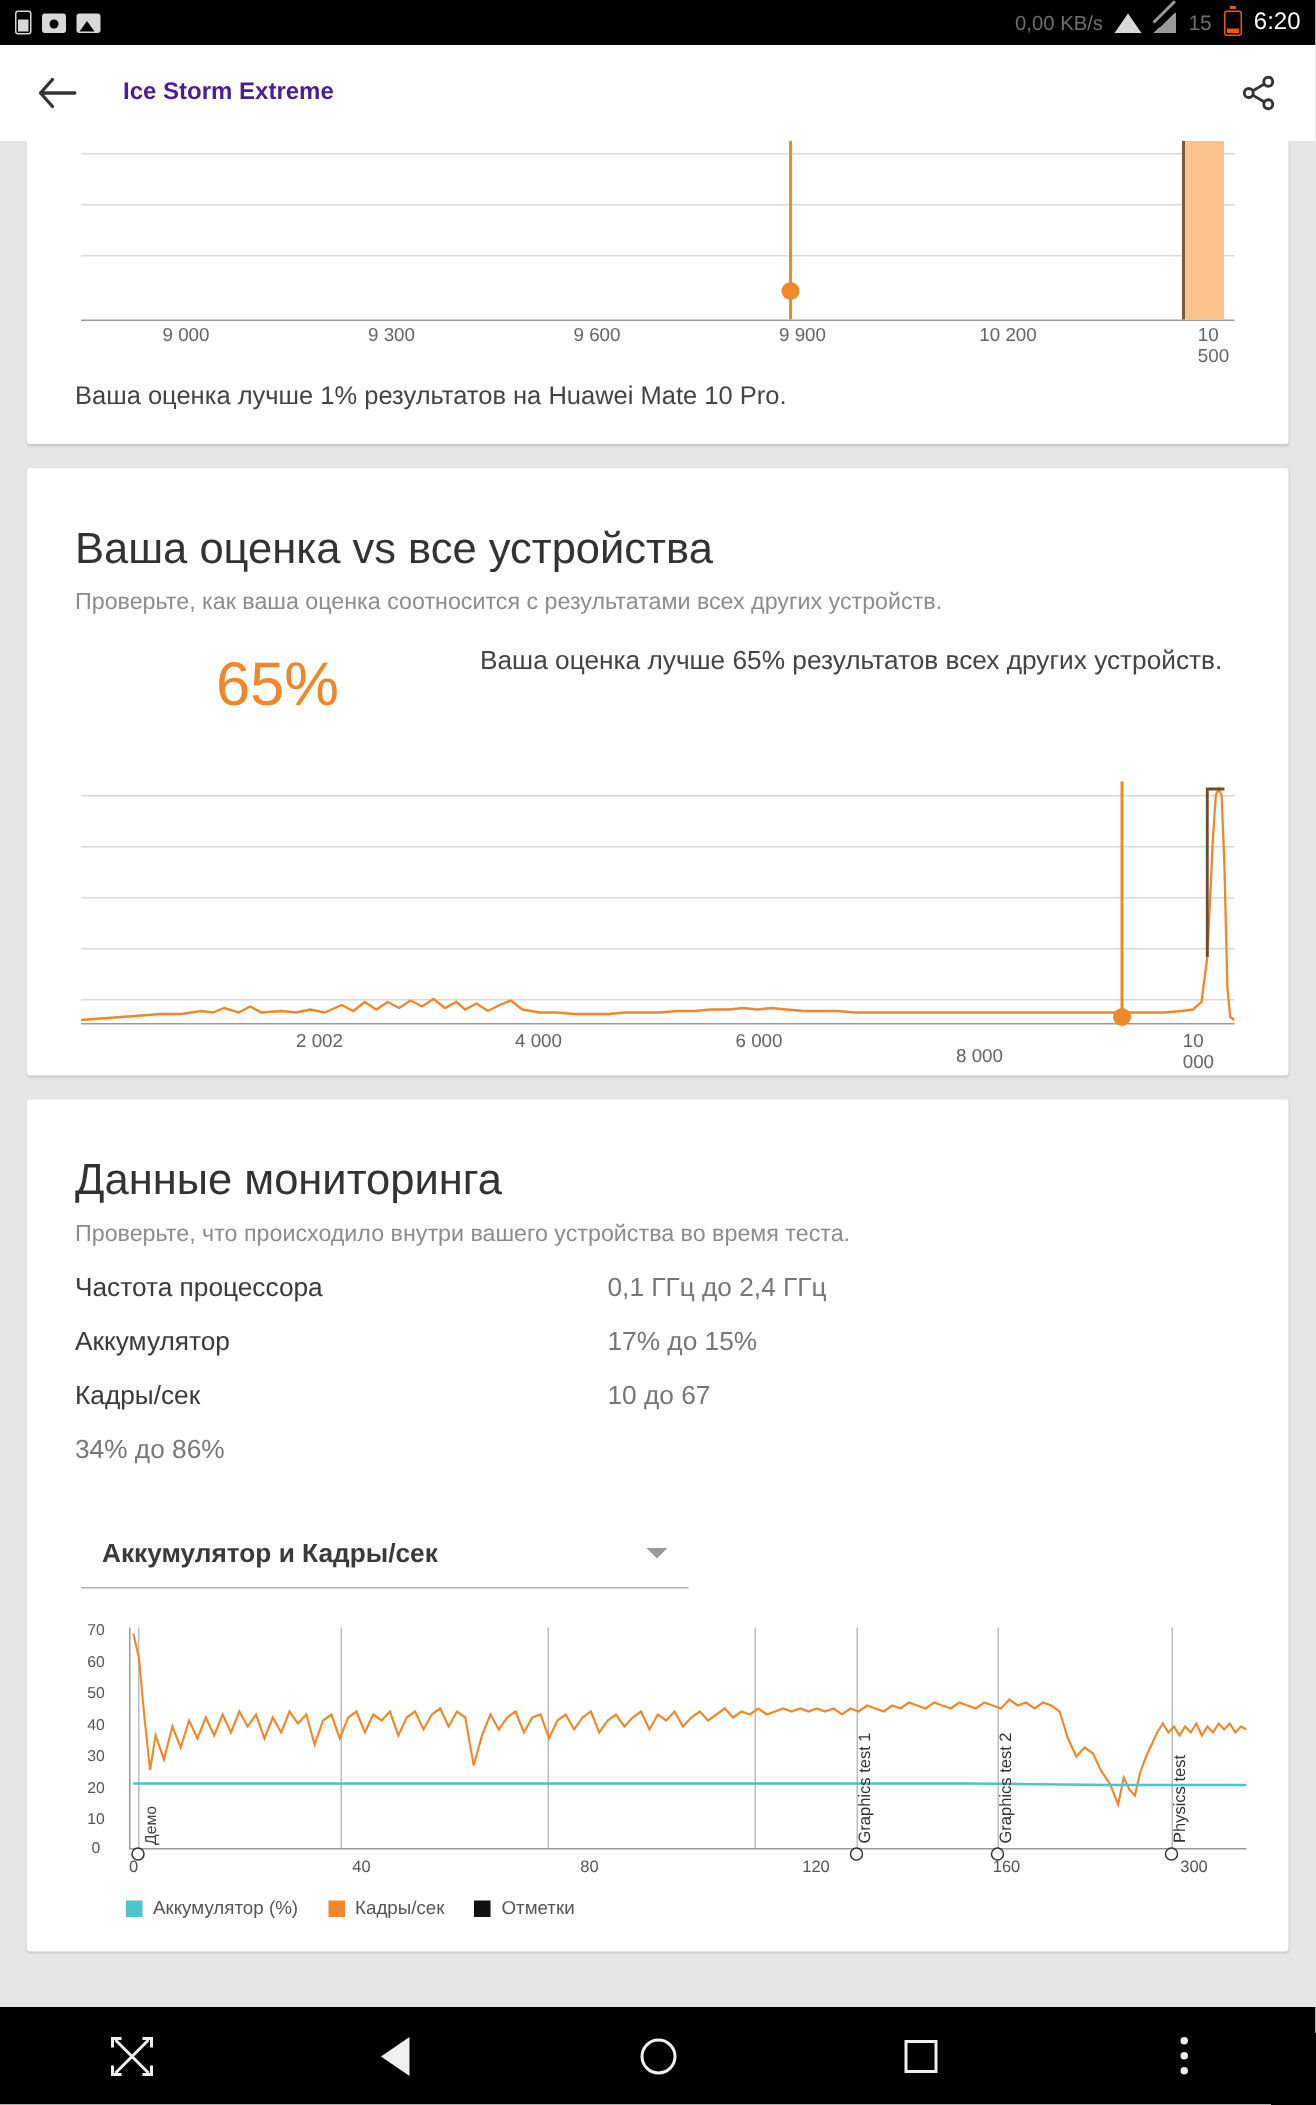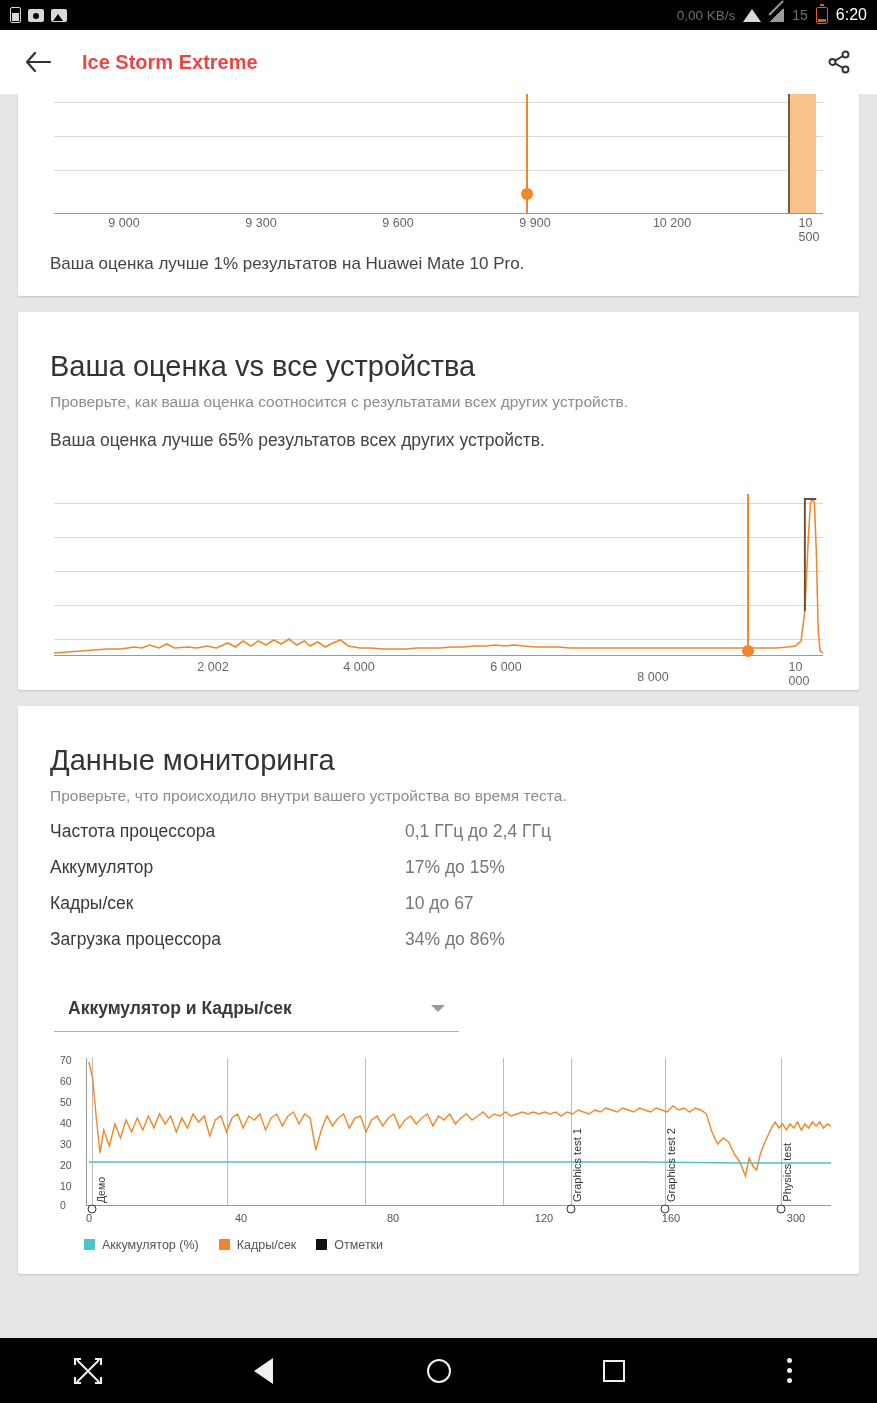--- a/index.html
+++ b/index.html
@@ -37,21 +37,21 @@
   .ic-batt::before{content:"";position:absolute;left:3px;top:-4px;width:4px;height:2.4px;background:#e05a1a;}
   .ic-batt::after{content:"";position:absolute;left:1px;right:1px;bottom:1px;height:3px;background:#e05a1a;}
   .sb-batt-num { color:#6e6e6e; }
   .sb-time { color:#fff; font-size: 16px; font-weight: 500; }
 
   
   .appbar {
     height: 64px; background:#fff; display:flex; align-items:center;
     padding: 0 22px; gap: 28px;
   }
-  .appbar-title { font-size: 20px; font-weight: bold; color:#ef4444; }
+  .appbar-title { font-size: 16px; font-weight: bold; color:#4c1d95; }
   .icon-btn { width:32px; height:32px; display:flex; align-items:center; justify-content:center; cursor:pointer; }
   .share-btn { margin-left:auto; }
 
   
   .scroll { position:absolute; top:94px; left:0; right:0; bottom:65px; overflow:hidden; }
   .card { background:#fff; margin: 0 18px 16px 18px; border-radius:2px; box-shadow: 0 1px 2px rgba(0,0,0,.16); }
   .card.first { margin-top:0; border-radius:0 0 2px 2px; }
   .card-pad { padding: 12px 32px; }
   .card-h1 { font-size: 29px; color:#333; font-weight: normal; margin: 26px 0 0 0; }
   .card-sub { font-size: 15.5px; color:#8c8c8c; margin-top: 10px; }
@@ -85,21 +85,21 @@
     border-bottom: 1px solid #b0b0b0; padding: 6px 0 12px 14px;
     display:flex; align-items:center; cursor:pointer;
   }
   .select-val { font-size: 17.5px; color:#3a3a3a;font-weight:bold; }
   .caret { margin-left:auto; margin-right: 14px; width:0;height:0;
     border-left:7px solid transparent;border-right:7px solid transparent;border-top:7px solid #9a9a9a; }
 
   
   .mchart { position:relative; margin: 26px 20px 0 30px; height: 170px; }
   .mc-plot { position:absolute; left:38px; right:8px; top:0; bottom:22px; border-left:1px solid #9a9a9a; border-bottom:1px solid #9a9a9a; }
-  .mc-ylab { position:absolute; left:12px; width:32px; text-align:left; font-size:10.5px; color:#555; transform:translateY(-50%); }
+  .mc-ylab { position:absolute; left:0; width:32px; text-align:center; font-size:10.5px; color:#555; transform:translateY(-50%); }
   .mc-xlab { position:absolute; font-size:11px; color:#555; transform:translateX(-50%); bottom:4px; }
   .mc-vline { position:absolute; top:0; bottom:0; width:1px; background:#bdbdbd; }
   .mc-vlabel { position:absolute; font-size:11px; color:#333; writing-mode: vertical-rl; transform: rotate(180deg); }
   .mc-mark { position:absolute; width:9px; height:9px; border-radius:50%; border:1.5px solid #333; background:#fff; transform:translate(-50%,50%); }
   .legend { display:flex; gap:20px; align-items:center; margin: 10px 0 0 66px; }
   .legend-item { display:flex; align-items:center; gap:7px; font-size:12.5px; color:#555; }
   .sw { width:11px; height:11px; }
 
   
   .navbar { position:absolute; left:0; right:0; bottom:0; height:65px; background:#000;
@@ -171,20 +171,21 @@
         <span class="xlab" style="left:755px; top:2px;">10 500</span>
       </div>
       <div class="verdict">Ваша оценка лучше 1% результатов на Huawei Mate 10 Pro.</div>
     </div>
 
     <div class="card">
       <div class="card-pad">
         <h1 class="card-h1">Ваша оценка vs все устройства</h1>
         <div class="card-sub">Проверьте, как ваша оценка соотносится с результатами всех других устройств.</div>
         <div class="pct-row">
+          <div class="pct-big">65%</div>
           <div class="pct-text">Ваша оценка лучше 65% результатов всех других устройств.</div>
         </div>
       </div>
 
       <div class="chart2">
         <div class="gl" style="position:absolute;left:0;right:0;height:1px;background:#d9d9d9;top:12px"></div>
         <div class="gl" style="position:absolute;left:0;right:0;height:1px;background:#d9d9d9;top:46px"></div>
         <div class="gl" style="position:absolute;left:0;right:0;height:1px;background:#d9d9d9;top:80px"></div>
         <div class="gl" style="position:absolute;left:0;right:0;height:1px;background:#d9d9d9;top:114px"></div>
         <div class="gl" style="position:absolute;left:0;right:0;height:1px;background:#d9d9d9;top:148px"></div>
@@ -220,21 +221,20 @@
           </div>
           <div class="mon-row">
             <div class="mon-key">Аккумулятор</div>
             <div class="mon-val">17% до 15%</div>
           </div>
           <div class="mon-row">
             <div class="mon-key">Кадры/сек</div>
             <div class="mon-val">10 до 67</div>
           </div>
           <div class="mon-row">
-            <div class="mon-key">Загрузка процессора</div>
             <div class="mon-val">34% до 86%</div>
           </div>
         </div>
       </div>
 
       <div class="select-wrap">
         <span class="select-val">Аккумулятор и Кадры/сек</span>
         <span class="caret"></span>
       </div>
 

